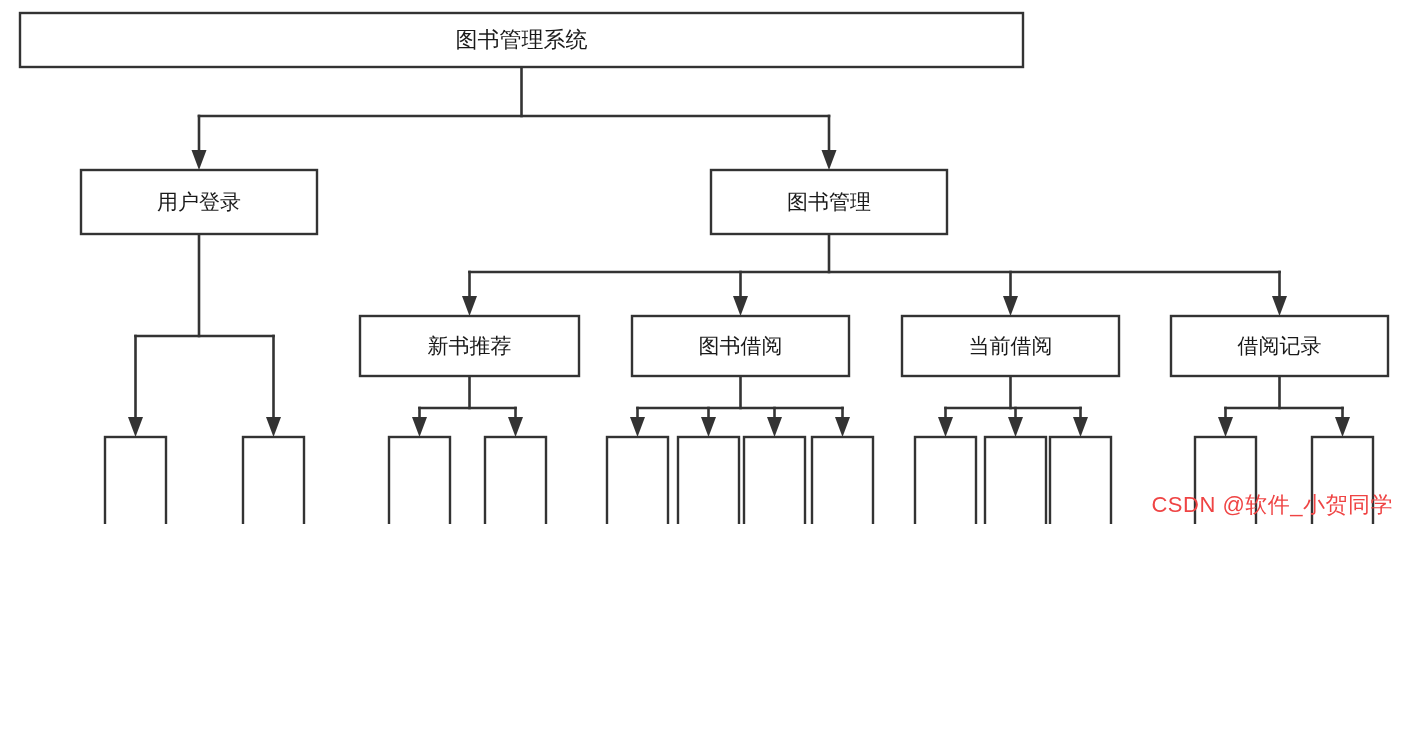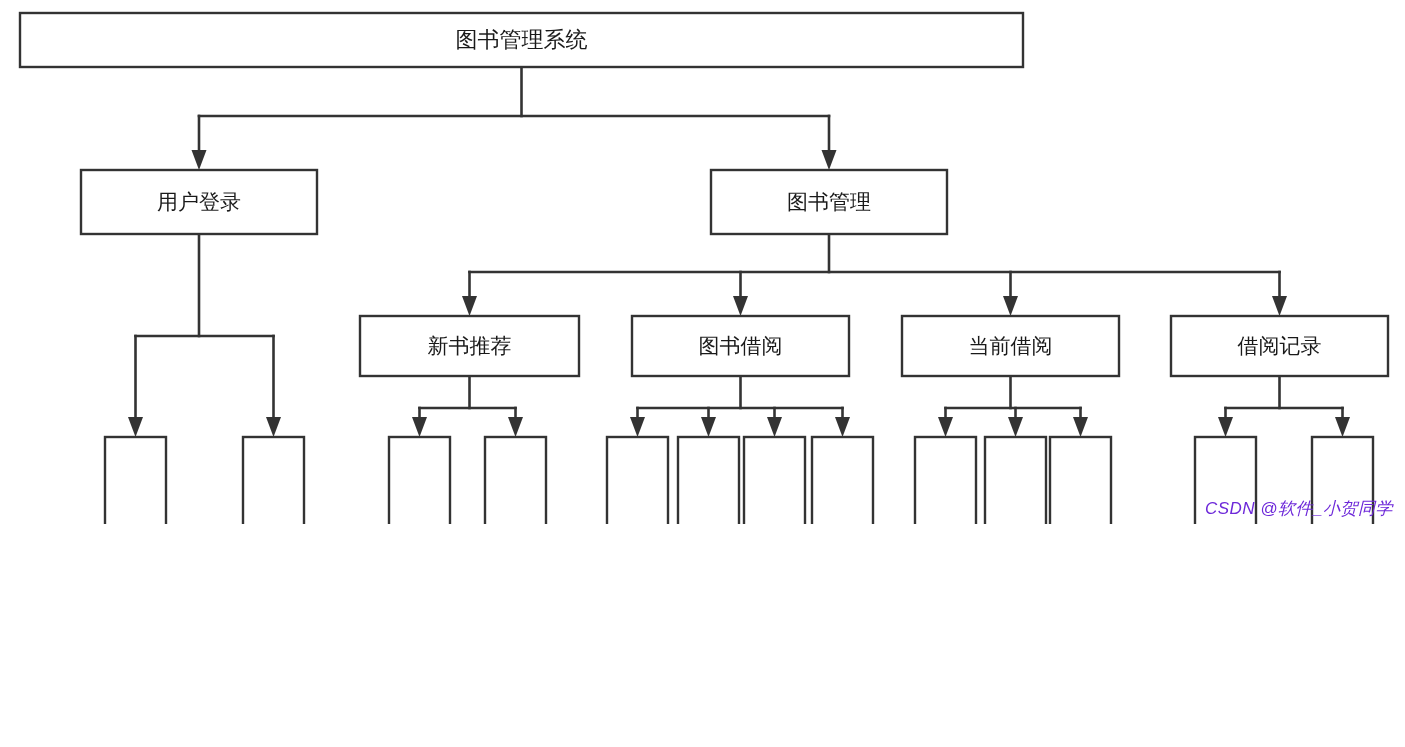--- a/index.html
+++ b/index.html
@@ -70,25 +70,24 @@
     line-height: 1.08;
     letter-spacing: 1px;
     color: #1a1a1a;
     white-space: nowrap;
   }
   .watermark {
     position: absolute;
     right: 12px;
     bottom: 4px;
     font-family: "Liberation Sans", "DejaVu Sans", sans-serif;
-    font-size: 17px;
-    color: #6d28d9;
+    font-size: 22px;
+    color: #ef4444;
     white-space: nowrap;
     letter-spacing: 0.5px;
-    font-style: italic;
   }
 </style>
 </head>
 <body>
 
 <div id="diagram-root">
   <svg class="diagram-canvas" id="diagram-canvas" viewBox="0 0 1405 747" xmlns="http://www.w3.org/2000/svg">
     <g id="edges-layer">
         <path class="connector-line" d="M 521.5 67 L 521.5 116"></path>
         <path class="connector-line" d="M 199 116 L 829 116"></path>

